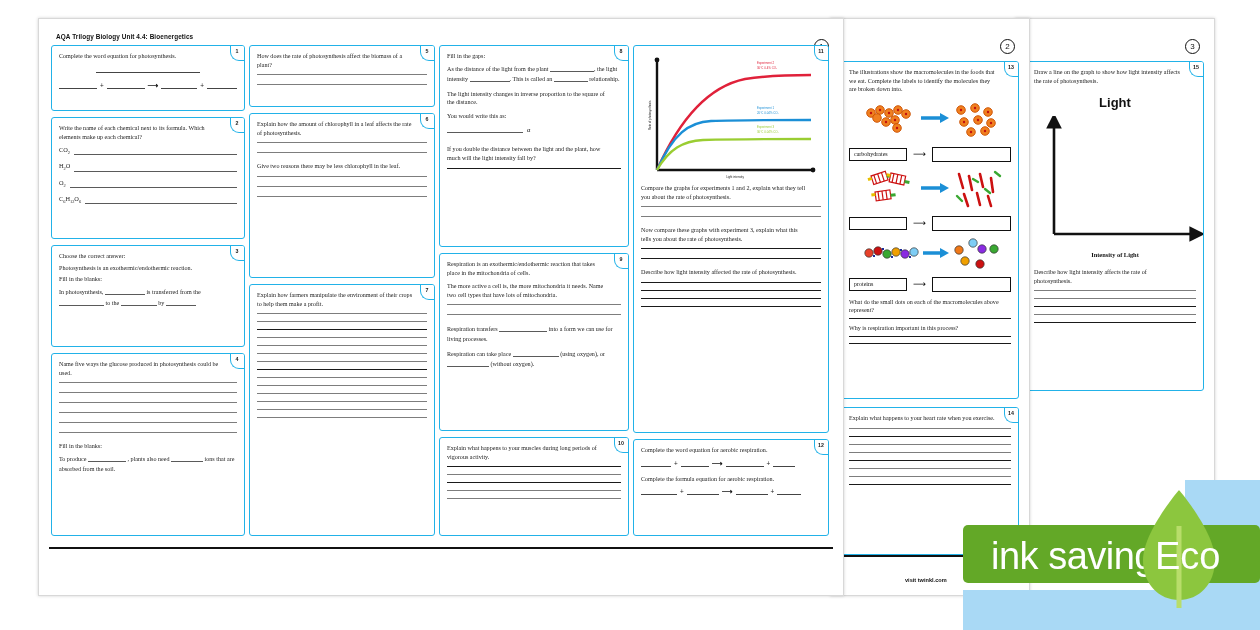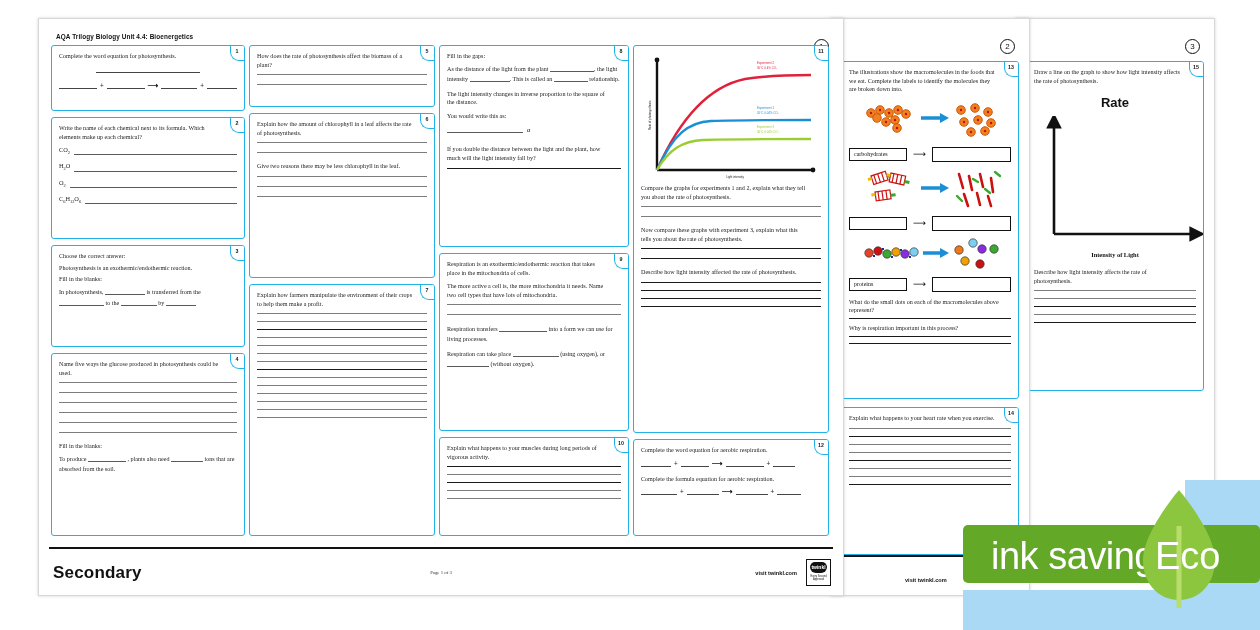--- a/index.html
+++ b/index.html
@@ -161,21 +161,21 @@
 <body>
 
 <div class="stage">
 
   <div class="sheet" id="sheet3">
     <div class="page-num-circle">3</div>
 
     <div class="qbox" style="left:10px; top:42px; width:178px; height:330px;">
       <div class="qnum">15</div>
       <div class="qtext">Draw a line on the graph to show how light intensity affects the rate of photosynthesis.</div>
-      <div class="axis-title">Rate</div>
+      <div class="axis-title">Light</div>
       <div style="padding:0 6px;">
         <svg width="164" height="128" viewBox="0 0 164 128">
           <defs>
             <marker id="ah3" markerWidth="7" markerHeight="7" refX="1" refY="3" orient="auto">
               <path d="M0,0 L6,3 L0,6 z" fill="#111"></path>
             </marker>
           </defs>
           <line x1="14" y1="118" x2="14" y2="10" stroke="#111" stroke-width="2.6" marker-end="url(#ah3)"></line>
           <line x1="14" y1="118" x2="152" y2="118" stroke="#111" stroke-width="2.6" marker-end="url(#ah3)"></line>
         </svg>
@@ -565,29 +565,20 @@
         <span>+</span>
         <span class="blank" style="width:32px;"></span>
         <span class="arrow-glyph">⟶</span>
         <span class="blank" style="width:32px;"></span>
         <span>+</span>
         <span class="blank" style="width:24px;"></span>
       </div>
     </div>
 
     <div class="footer-rule" style="bottom:46px;"></div>
-    <div class="footer-bar">
-      <div class="brand-secondary">Secondary</div>
-      <div class="page-of">Page 1 of 3</div>
-      <div class="visit" style="right:46px;">visit twinkl.com</div>
-      <div class="twinkl-logo" style="right:12px;">
-        <div class="twinkl-blob">twinkl</div>
-        <div class="twinkl-sub">Every Second Approved</div>
-      </div>
-    </div>
   </div>
 
   <div class="eco-blue-strip"></div>
   <div class="eco-blue-strip2"></div>
   <div class="eco-badge">
     <div class="eco-bar-inner"></div>
     <div class="eco-ink">ink saving</div>
     <svg class="leaf" viewBox="0 0 76 120">
       <path d="M38,2 C38,2 74,44 74,72 C74,96 58,112 38,112 C18,112 2,96 2,72 C2,44 38,2 38,2 Z" fill="#8cc63e"></path>
       <rect x="35.5" y="38" width="5" height="82" fill="#b8dd6a"></rect>

